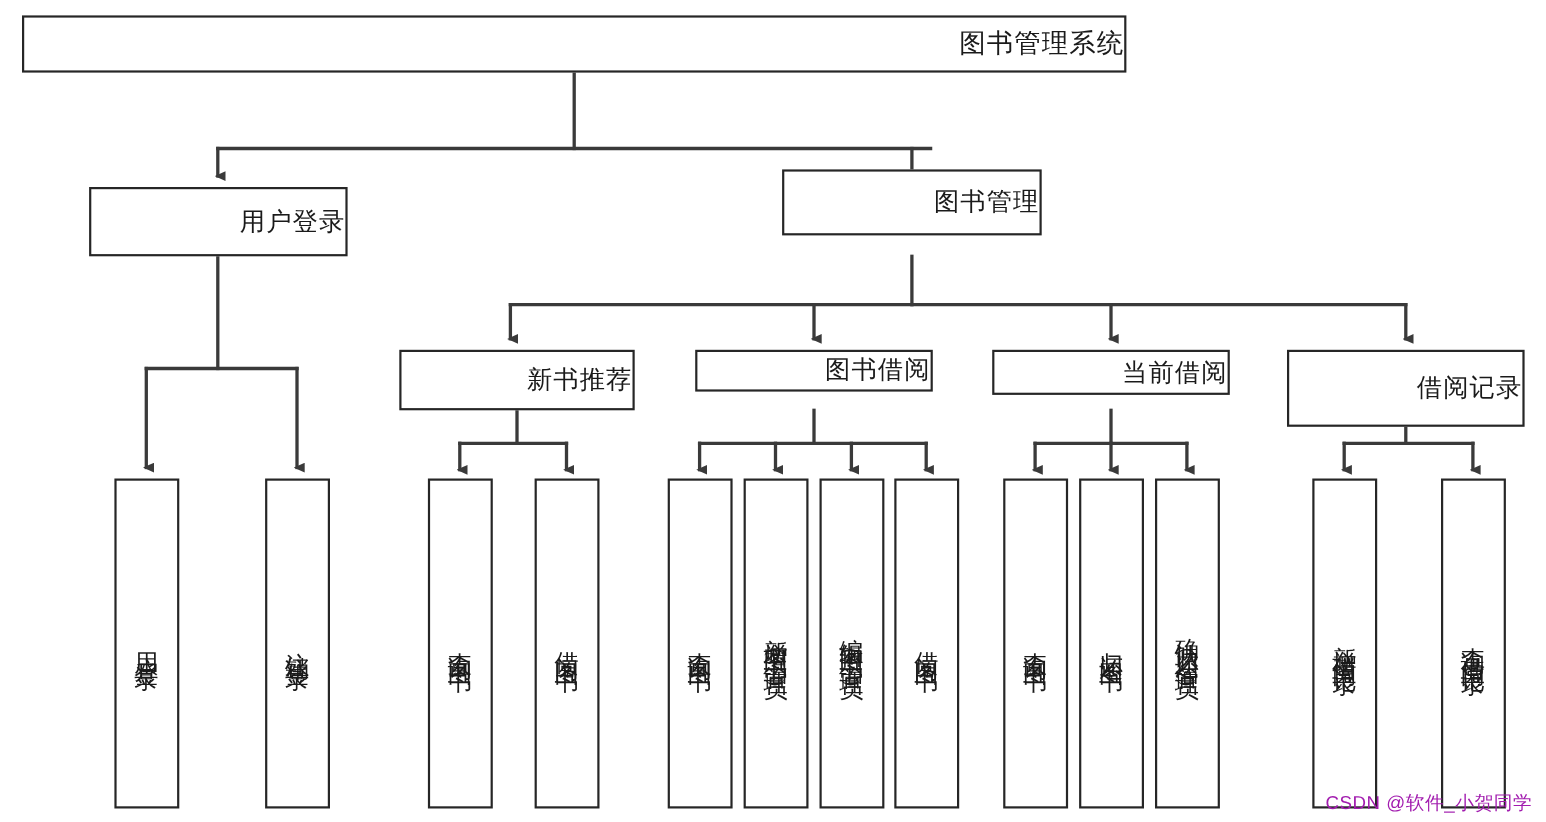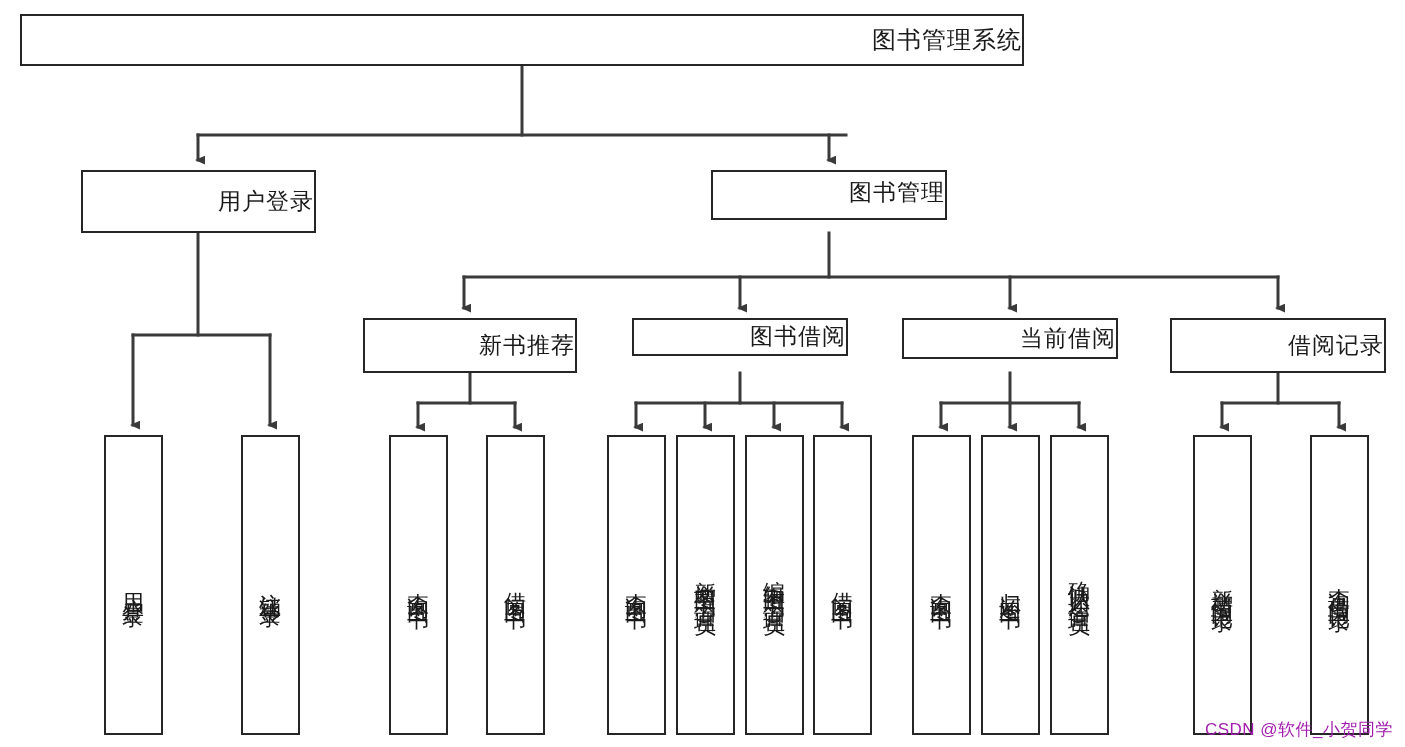--- a/index.html
+++ b/index.html
@@ -123,37 +123,37 @@
   </svg>
 
   <div class="node h root" style="left:20px; top:14px; width:1004px; height:52px;">
     <span>图书管理系统</span>
   </div>
 
   <div class="node h" style="left:81px; top:170px; width:235px; height:63px;">
     <span>用户登录</span>
   </div>
 
-  <div class="node h" style="left:711px; top:170px; width:236px; height:50px;font-family:Liberation Mono, monospace;">
+  <div class="node h" style="left:711px; top:154px; width:236px; height:60px;">
     <span>图书管理</span>
   </div>
 
   <div class="node h" style="left:363px; top:318px; width:214px; height:55px;">
     <span>新书推荐</span>
   </div>
 
   <div class="node h" style="left:632px; top:318px; width:216px; height:38px;">
     <span>图书借阅</span>
   </div>
 
   <div class="node h" style="left:902px; top:318px; width:216px; height:41px;">
     <span>当前借阅</span>
   </div>
 
-  <div class="node h" style="left:1170px; top:318px; width:216px; height:55px;">
+  <div class="node h" style="left:1170px; top:318px; width:216px; height:70px;">
     <span>借阅记录</span>
   </div>
 
   <div class="node v" style="left:104px; top:435px; width:59px; height:300px;">
     <span class="vtext">用户登录</span>
   </div>
 
   <div class="node v" style="left:241px; top:435px; width:59px; height:300px;">
     <span class="vtext">注销登录</span>
   </div>

